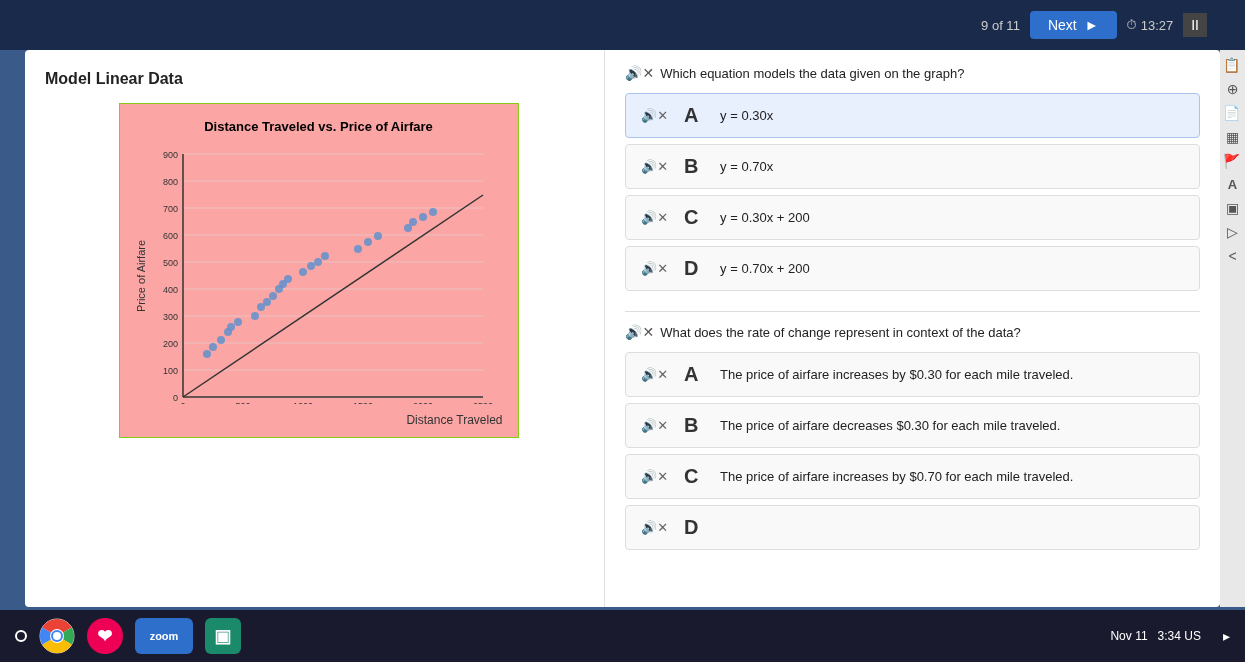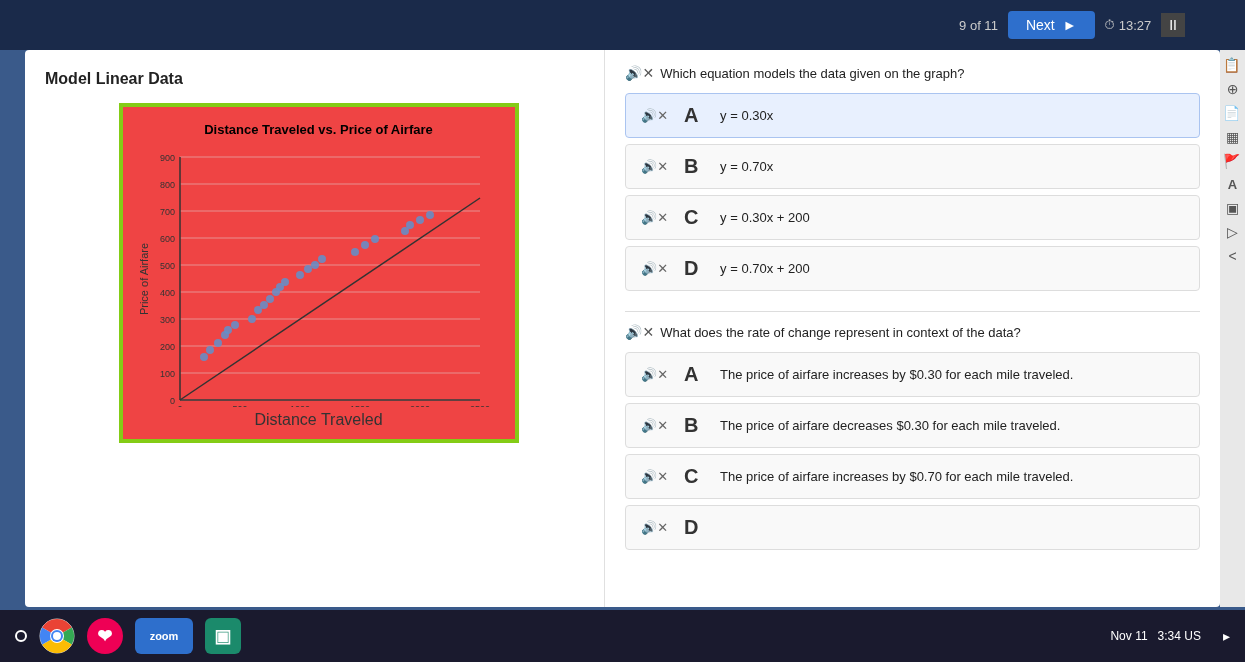--- a/index.html
+++ b/index.html
@@ -14,21 +14,21 @@
 
     
     #top-bar {
       position: absolute;
       top: 0; left: 0; right: 0;
       height: 50px;
       background: #1a2a4a;
       display: flex;
       align-items: center;
       justify-content: flex-end;
-      padding-right: 60px;
+      padding-right: 38px;
       gap: 10px;
       z-index: 10;
     }
     #progress-indicator {
       color: #ccc;
       font-size: 13px;
     }
     #next-button {
       background: #2e6fcc;
       color: white;
@@ -77,41 +77,42 @@
     }
     #page-title {
       font-size: 16px;
       font-weight: bold;
       color: #222;
       margin-bottom: 15px;
     }
 
     
     #chart-container {
-      border: 4px solid #84cc16;
+      border: 1px solid #84cc16;
       padding: 15px 15px 10px 15px;
       margin: 0 auto;
       width: 400px;
-      background: #ef4444;
+      background: #fca5a5;
       position: relative;
     }
     #chart-title {
       text-align: center;
       font-size: 13px;
       font-weight: bold;
       margin-bottom: 10px;
     }
     #chart-svg-wrapper {
       position: relative;
       text-align: right;
     }
     #chart-labels {
       display: flex;
-      justify-content: center;
-      font-size: 16px;
+      justify-content: flex-end;
+      margin-top: 5px;
+      font-size: 12px;
       color: #333;
     }
     #y-axis-label {
       position: absolute;
       left: -30px;
       top: 50%;
       transform: translateY(-50%) rotate(-90deg);
       font-size: 11px;
       color: #333;
       white-space: nowrap;

